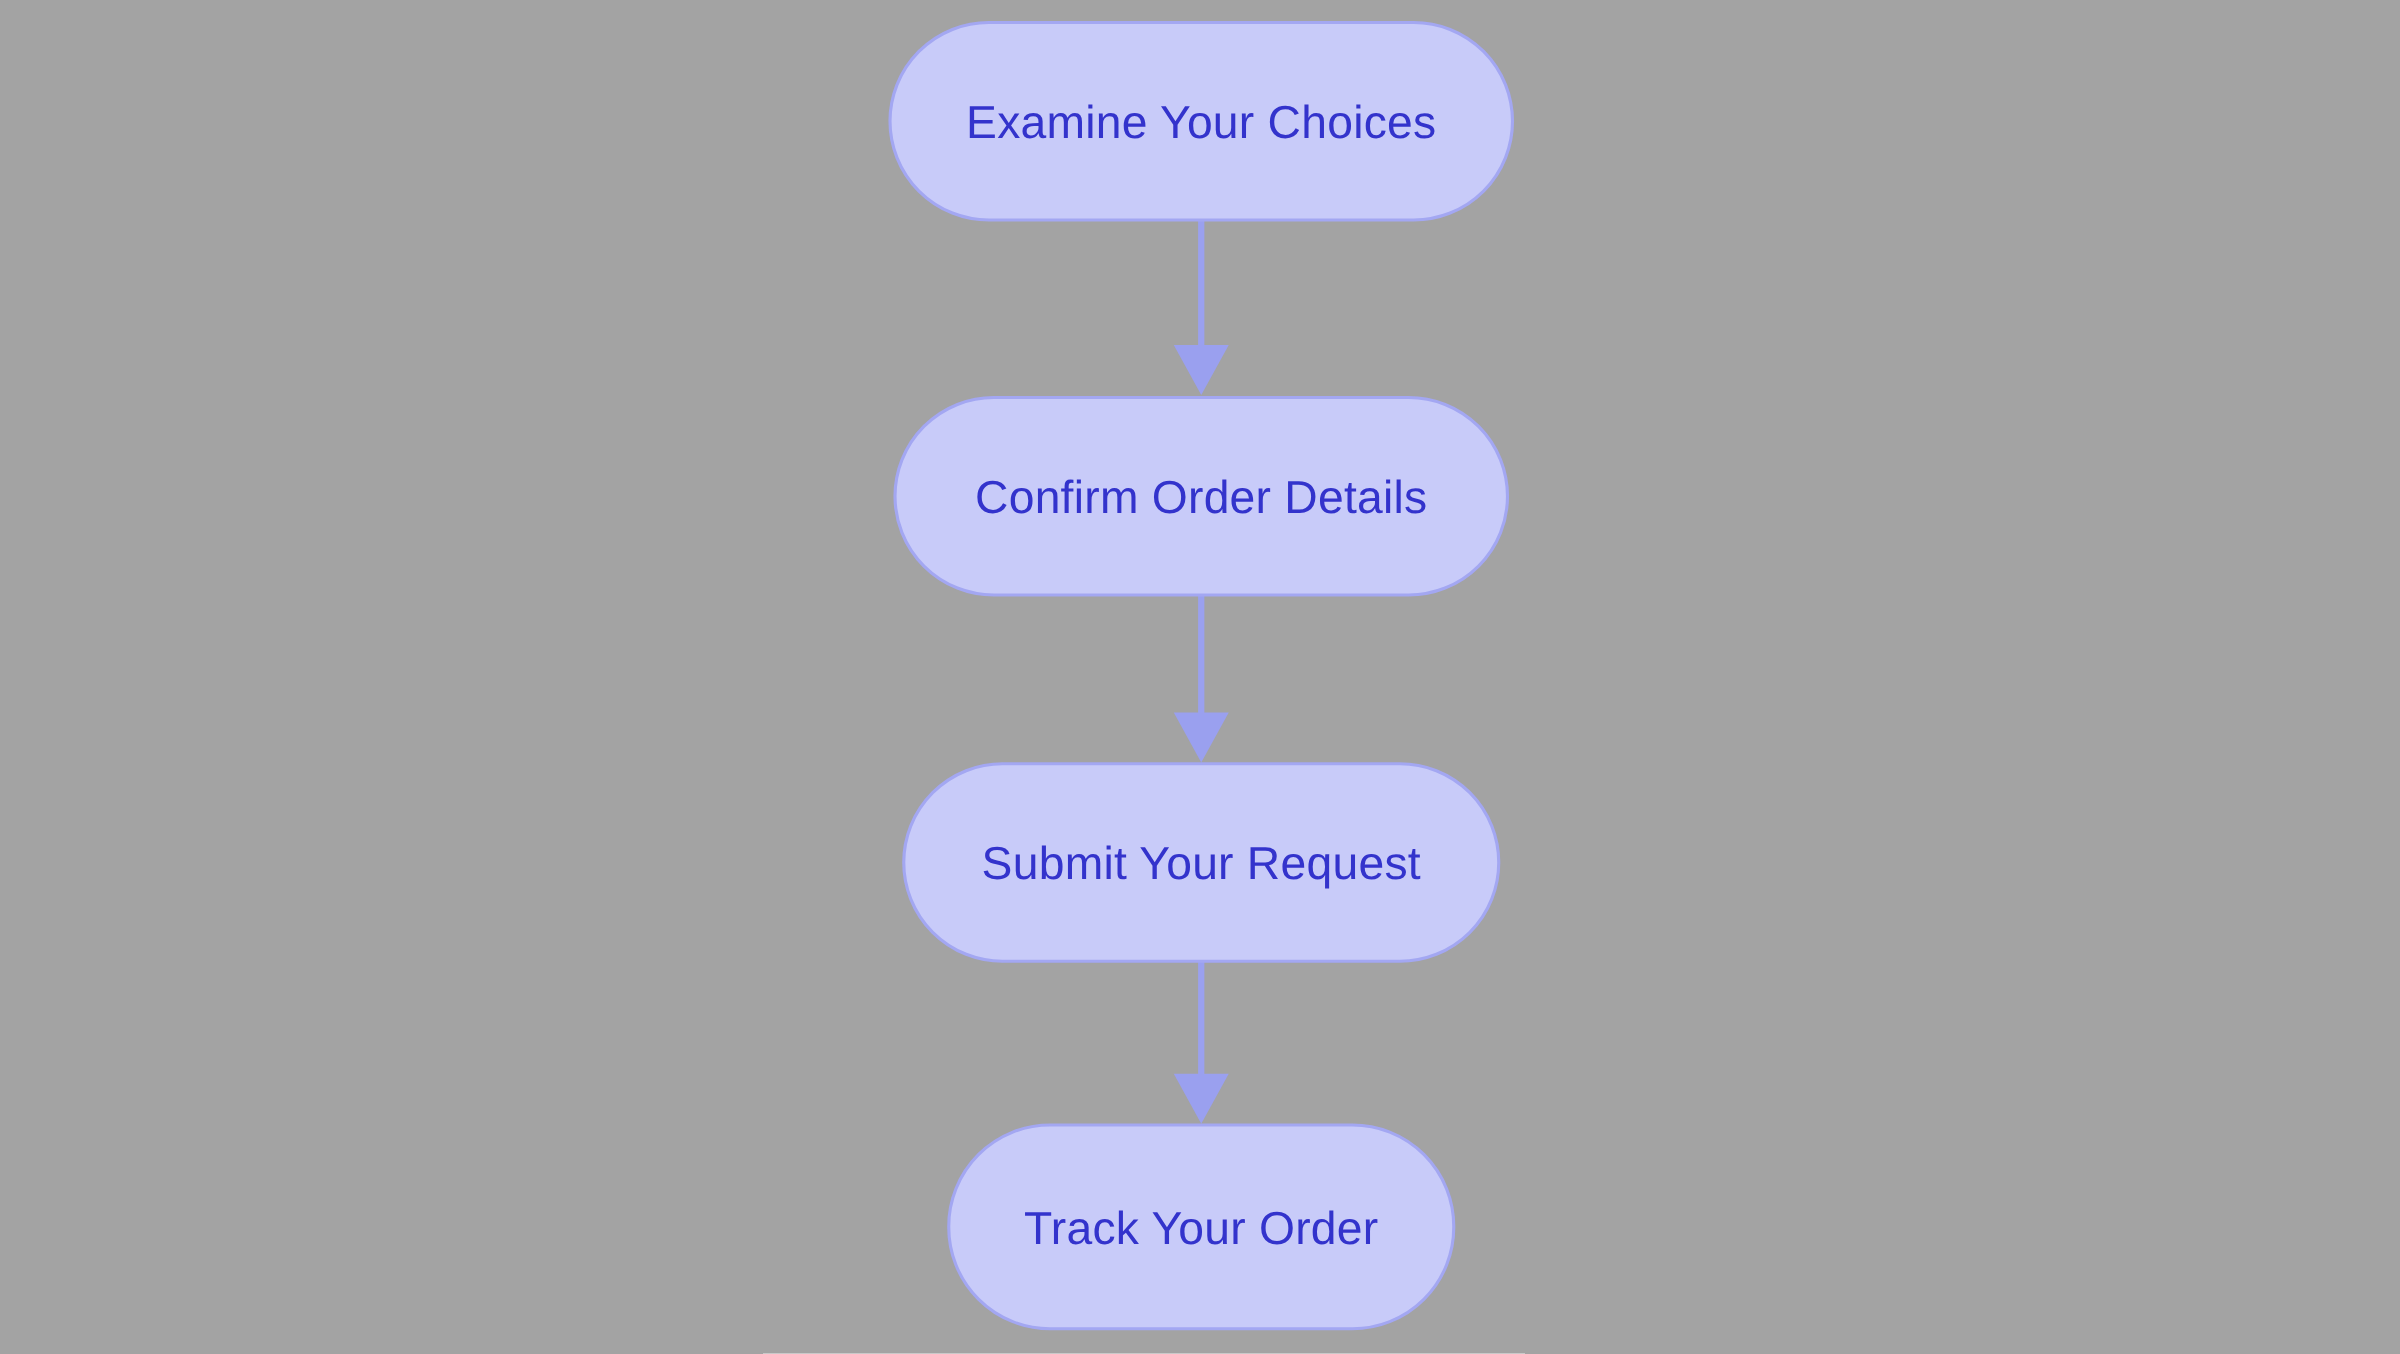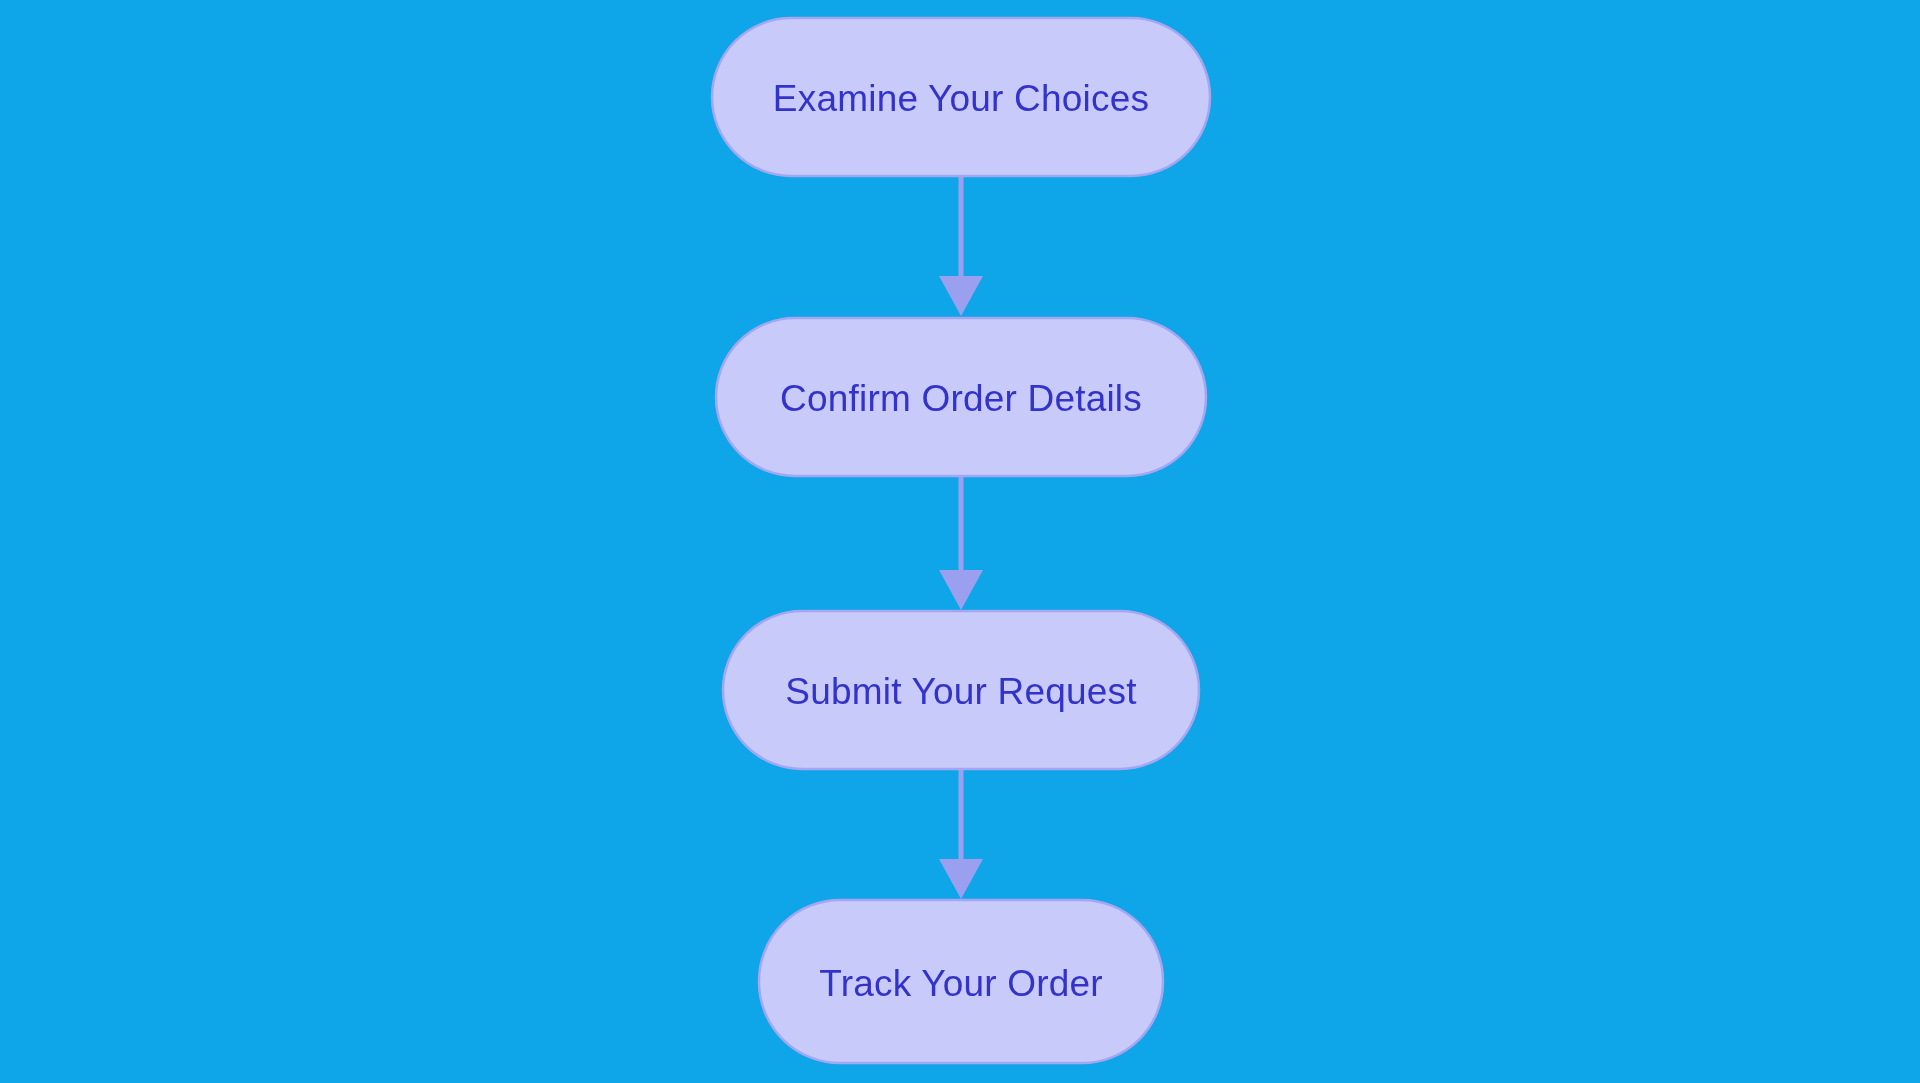--- a/index.html
+++ b/index.html
@@ -11,21 +11,21 @@
   body {
     width: 1920px;
     height: 1083px;
     overflow: hidden;
     font-family: "Liberation Sans", sans-serif;
   }
   #flow-canvas {
     position: relative;
     width: 1920px;
     height: 1083px;
-    background: #0ea5e9;
+    background: #a3a3a3;
   }
   #flow-svg {
     position: absolute;
     top: 0;
     left: 0;
     width: 1920px;
     height: 1083px;
     display: block;
   }
   .node-shape {

